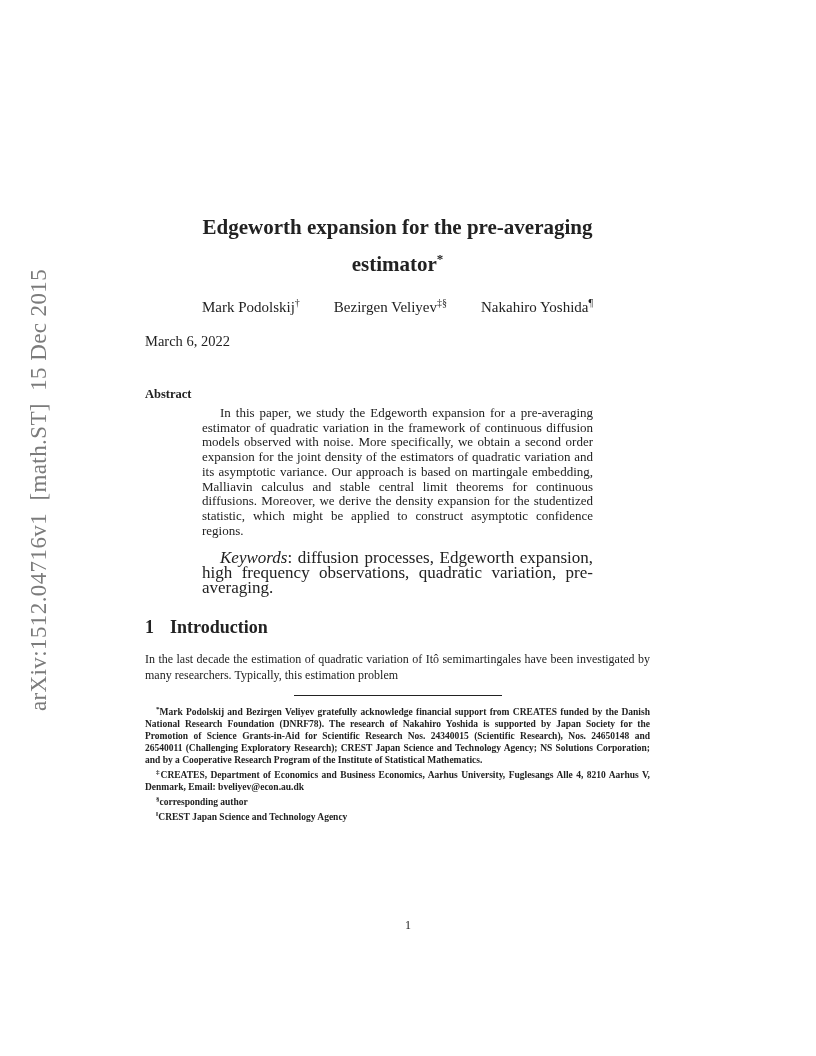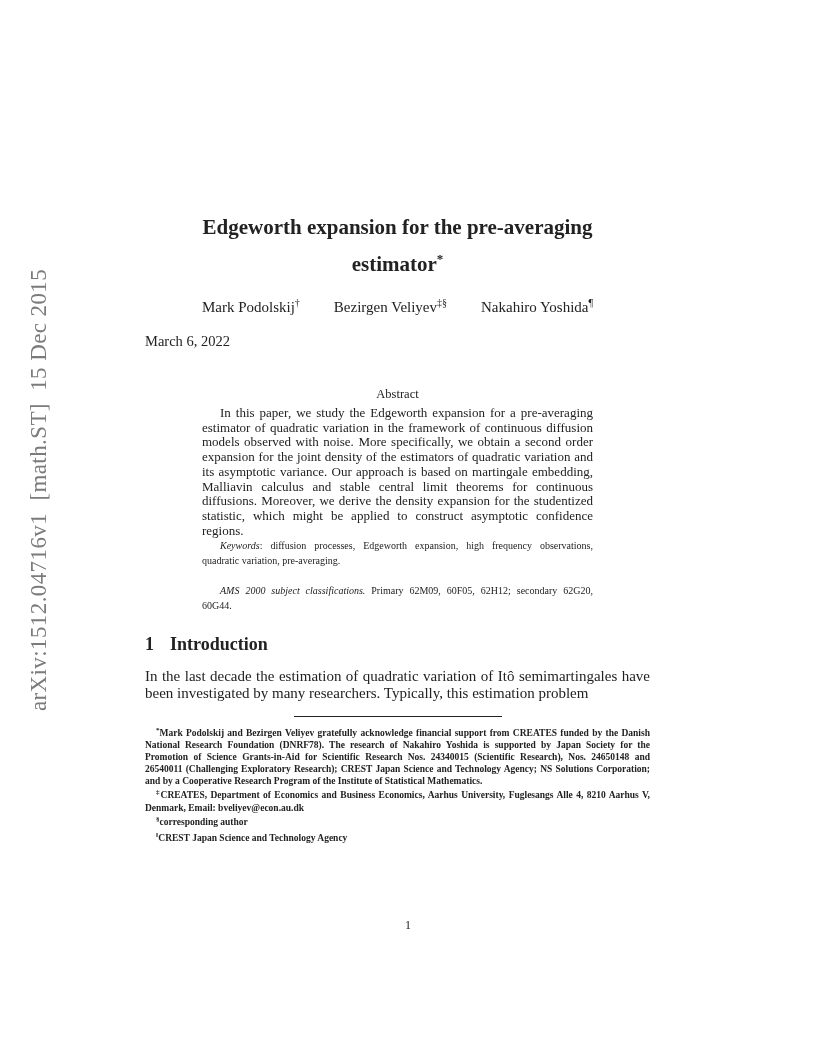--- a/index.html
+++ b/index.html
@@ -47,51 +47,50 @@
   }
   .author { display: inline-block; }
   .author + .author { margin-left: 34px; }
   .author sup { font-size: 10px; }
   .date {
     margin-top: 17px;
     font-size: 14.5px;
   }
   .abstract-heading {
     margin-top: 37px;
-    text-align: center;
     font-size: 12.5px;
-    font-weight: normal;
+    font-weight: bold;
   }
   .abstract-body {
     margin: 4px auto 0 auto;
     width: 391px;
     font-size: 13px;
     line-height: 14.7px;
     text-align: justify;
     text-indent: 18px;
   }
   .keywords, .ams {
-    margin: 1px auto 0 auto;
+    margin: 13px auto 0 auto;
     width: 391px;
-    font-size: 10px;
+    font-size: 17px;
     line-height: 14.7px;
     text-align: justify;
     text-indent: 18px;
   }
   .ams { margin-top: 15px; }
   .italic { font-style: italic; }
   .section-heading {
     margin-top: 21px;
     font-size: 18px;
     font-weight: bold;
   }
   .section-number { display: inline-block; margin-right: 16px; }
   .body-text {
     margin-top: 13px;
-    font-size: 15px;
+    font-size: 12px;
     line-height: 16.3px;
     text-align: justify;
   }
   .footnote-rule {
     margin-top: 5px;
     width: 208px;
     border: none;
     border-top: 1.2px solid #222222;
   }
   .footnotes {
@@ -129,21 +128,20 @@
   </div>
 
   <div class="date">March 6, 2022</div>
 
   <div class="abstract-heading">Abstract</div>
 
   <p class="abstract-body">In this paper, we study the Edgeworth expansion for a pre-averaging estimator of quadratic variation in the framework of continuous diffusion models observed with noise. More specifically, we obtain a second order expansion for the joint density of the estimators of quadratic variation and its asymptotic variance. Our approach is based on martingale embedding, Malliavin calculus and stable central limit theorems for continuous diffusions. Moreover, we derive the density expansion for the studentized statistic, which might be applied to construct asymptotic confidence regions.</p>
 
   <p class="keywords"><span class="italic">Keywords</span><span>:  diffusion processes, Edgeworth expansion, high frequency observations, quadratic variation, pre-averaging.</span></p>
 
-  <p class="ams"><span class="italic">AMS 2000 subject classifications.</span><span> Primary  62M09,  60F05,  62H12; secondary  62G20,  60G44.</span></p>
 
   <div class="section-heading"><span class="section-number">1</span><span>Introduction</span></div>
 
   <p class="body-text">In the last decade the estimation of quadratic variation of Itô semimartingales have been investigated by many researchers. Typically, this estimation problem</p>
 
   <hr class="footnote-rule">
 
   <div class="footnotes">
     <p class="footnote"><sup>*</sup><span>Mark Podolskij and Bezirgen Veliyev gratefully acknowledge financial support from CREATES funded by the Danish National Research Foundation (DNRF78).  The research of Nakahiro Yoshida is supported by Japan Society for the Promotion of Science Grants-in-Aid for Scientific Research Nos.  24340015 (Scientific Research), Nos.  24650148 and 26540011 (Challenging Exploratory Research); CREST Japan Science and Technology Agency; NS Solutions Corporation; and by a Cooperative Research Program of the Institute of Statistical Mathematics.</span></p>
     <p class="footnote"><sup>‡</sup><span>CREATES, Department of Economics and Business Economics, Aarhus University, Fuglesangs Alle 4, 8210 Aarhus V, Denmark, Email: bveliyev@econ.au.dk</span></p>

